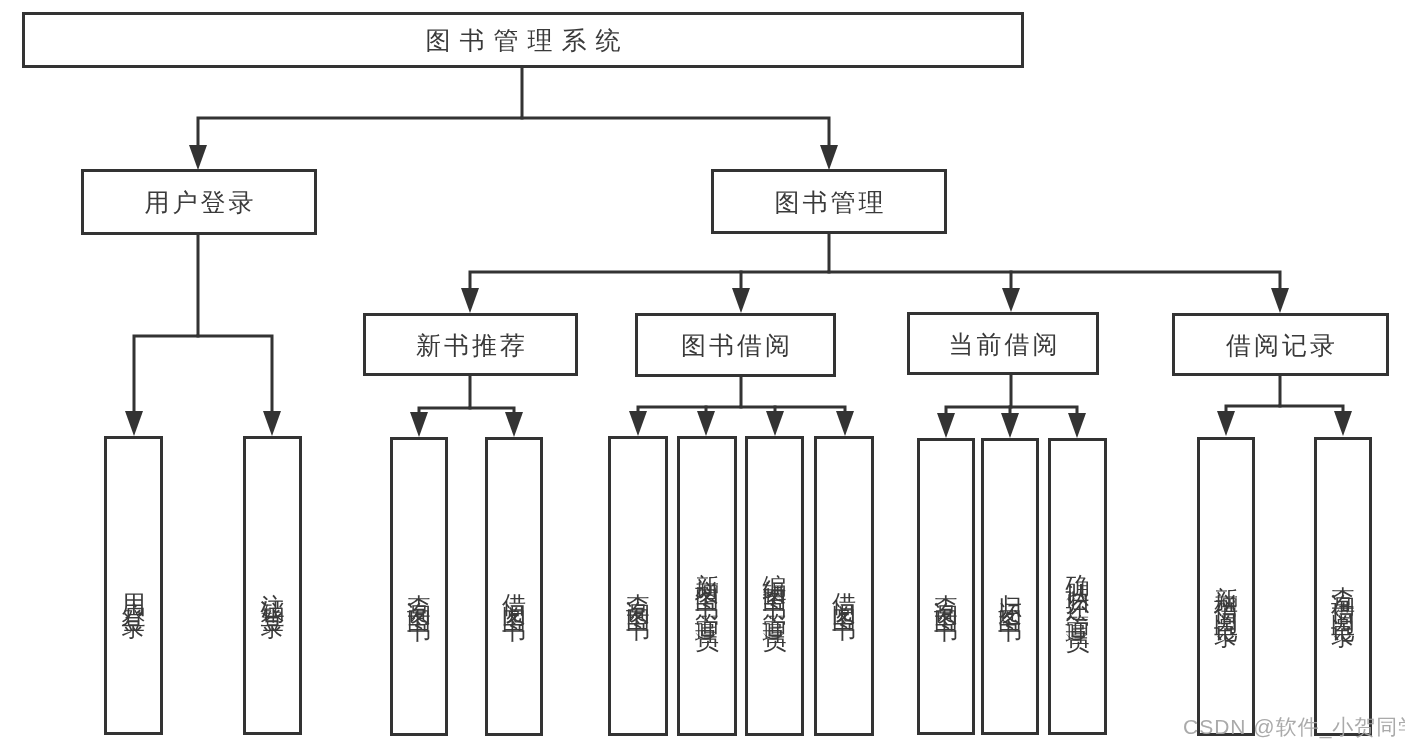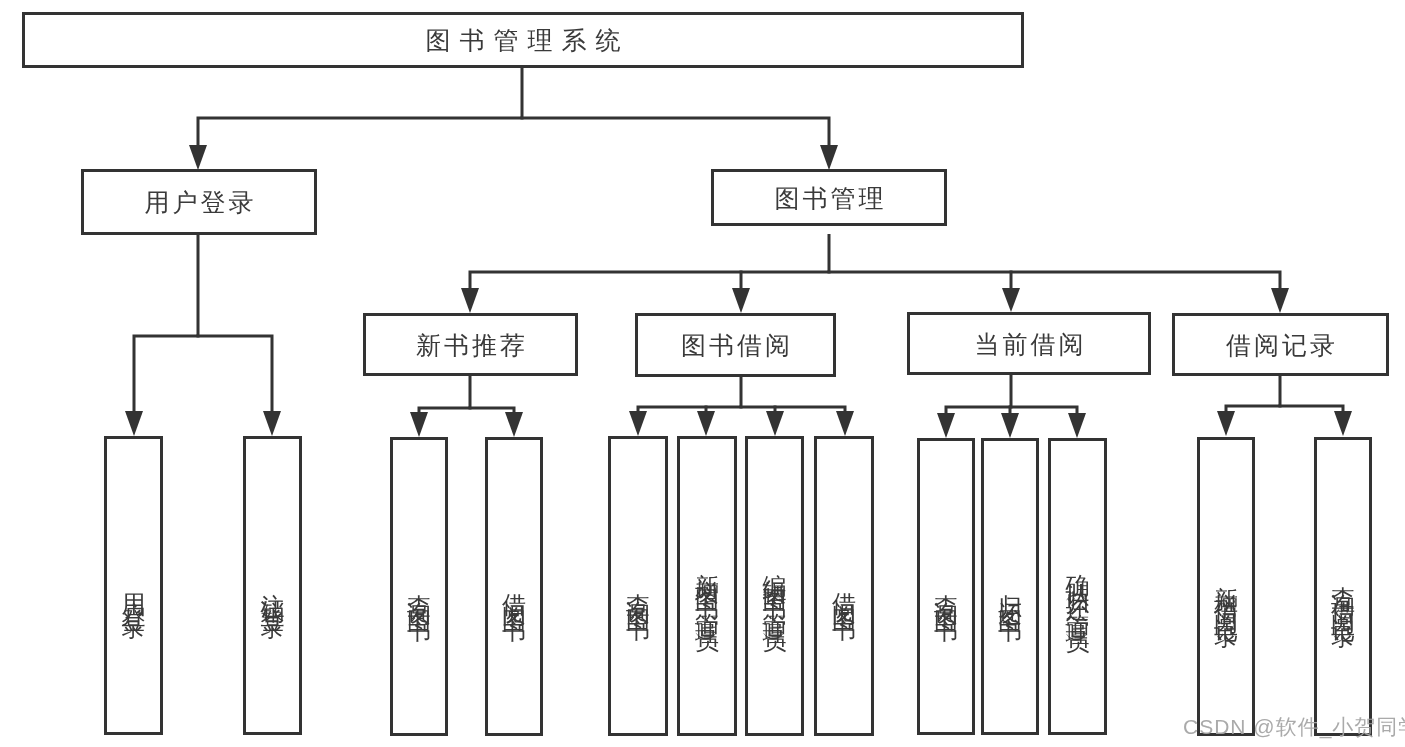--- a/index.html
+++ b/index.html
@@ -38,24 +38,24 @@
     text-orientation:mixed;
     font-size:24px;
     letter-spacing:8px;
     line-height:1;
     padding-top:8px;
   }
 
   
   .n-root     {left:22px;  top:12px;  width:1002px;height:56px;}
   .n-userlogin{left:81px;  top:169px; width:236px; height:66px;}
-  .n-bookmgmt {left:711px; top:169px; width:236px; height:57px;}
+  .n-bookmgmt {left:711px; top:169px; width:236px; height:65px;}
   .n-newbooks {left:363px; top:313px; width:215px; height:63px;}
   .n-borrow   {left:635px; top:313px; width:201px; height:64px;}
-  .n-current  {left:907px; top:312px; width:244px; height:63px;}
+  .n-current  {left:907px; top:312px; width:192px; height:63px;}
   .n-records  {left:1172px;top:313px; width:217px; height:63px;}
 
   .l-a1{left:104px; top:436px;width:59px;height:299px;}
   .l-a2{left:243px; top:436px;width:59px;height:299px;}
   .l-b1{left:390px; top:437px;width:58px;height:299px;}
   .l-b2{left:485px; top:437px;width:58px;height:299px;}
   .l-c1{left:608px; top:436px;width:60px;height:300px;}
   .l-c2{left:677px; top:436px;width:60px;height:300px;}
   .l-c3{left:745px; top:436px;width:59px;height:300px;}
   .l-c4{left:814px; top:436px;width:60px;height:300px;}

